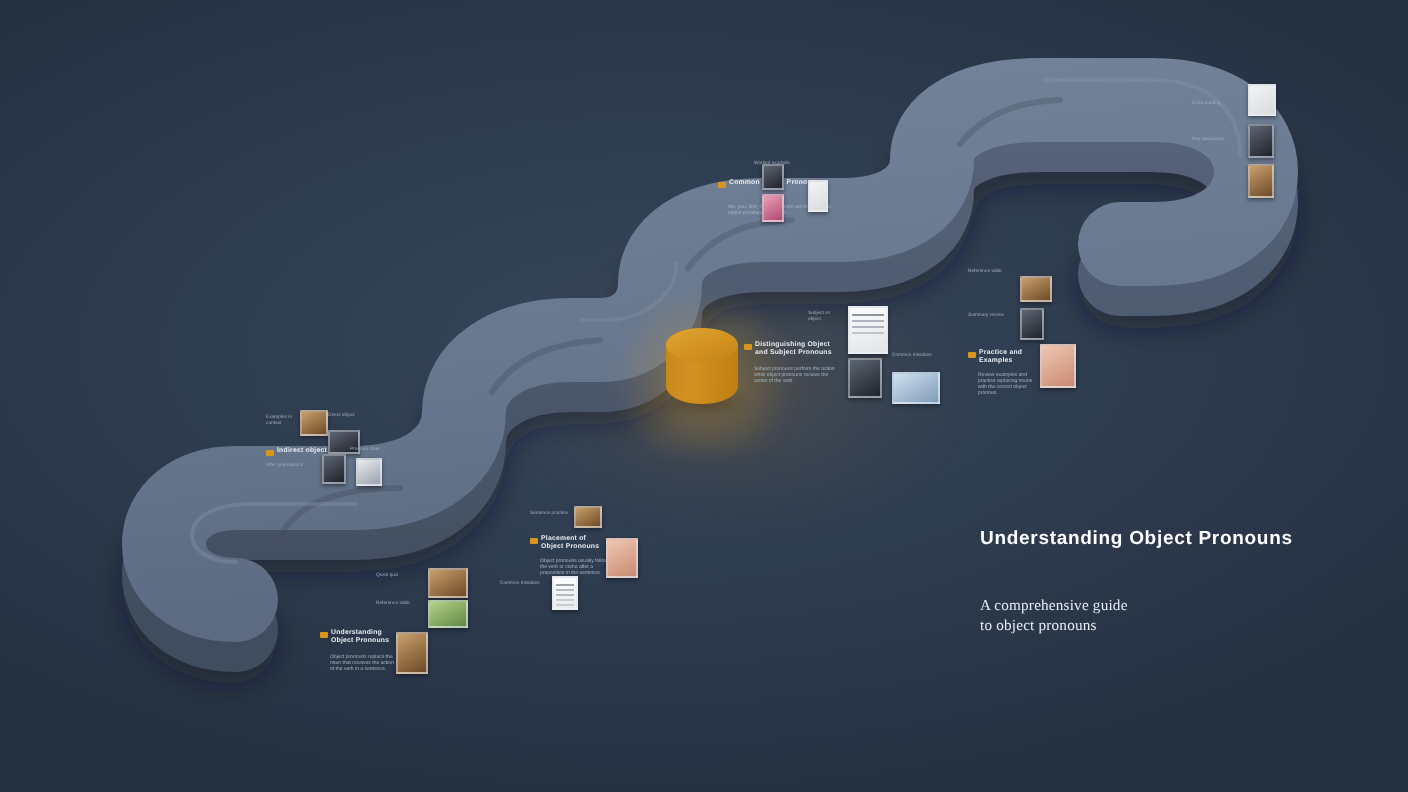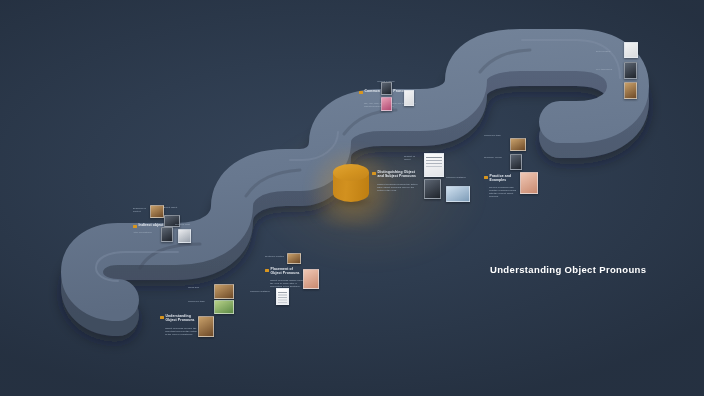--- a/index.html
+++ b/index.html
@@ -313,15 +313,19 @@
     <div class="thumb thumb-warm" style="position:absolute;left:38px;top:2px;width:14px;height:19px;"></div>
   </div>
 
   <div class="cluster" style="left:250px;top:290px;width:52px;">
     <div class="micro-label" style="position:absolute;left:0;top:0;width:22px;">Common mistakes</div>
     <div class="thumb thumb-doc" style="position:absolute;left:26px;top:-2px;width:11px;height:15px;"></div>
   </div>
 
   <div class="title-block">
     <h1 class="main-title">Understanding Object Pronouns</h1>
+    <p class="subtitle">
+      <span>A comprehensive guide</span><br>
+      <span>to object pronouns</span>
+    </p>
   </div>
 
 </div>
 
 </body></html>

